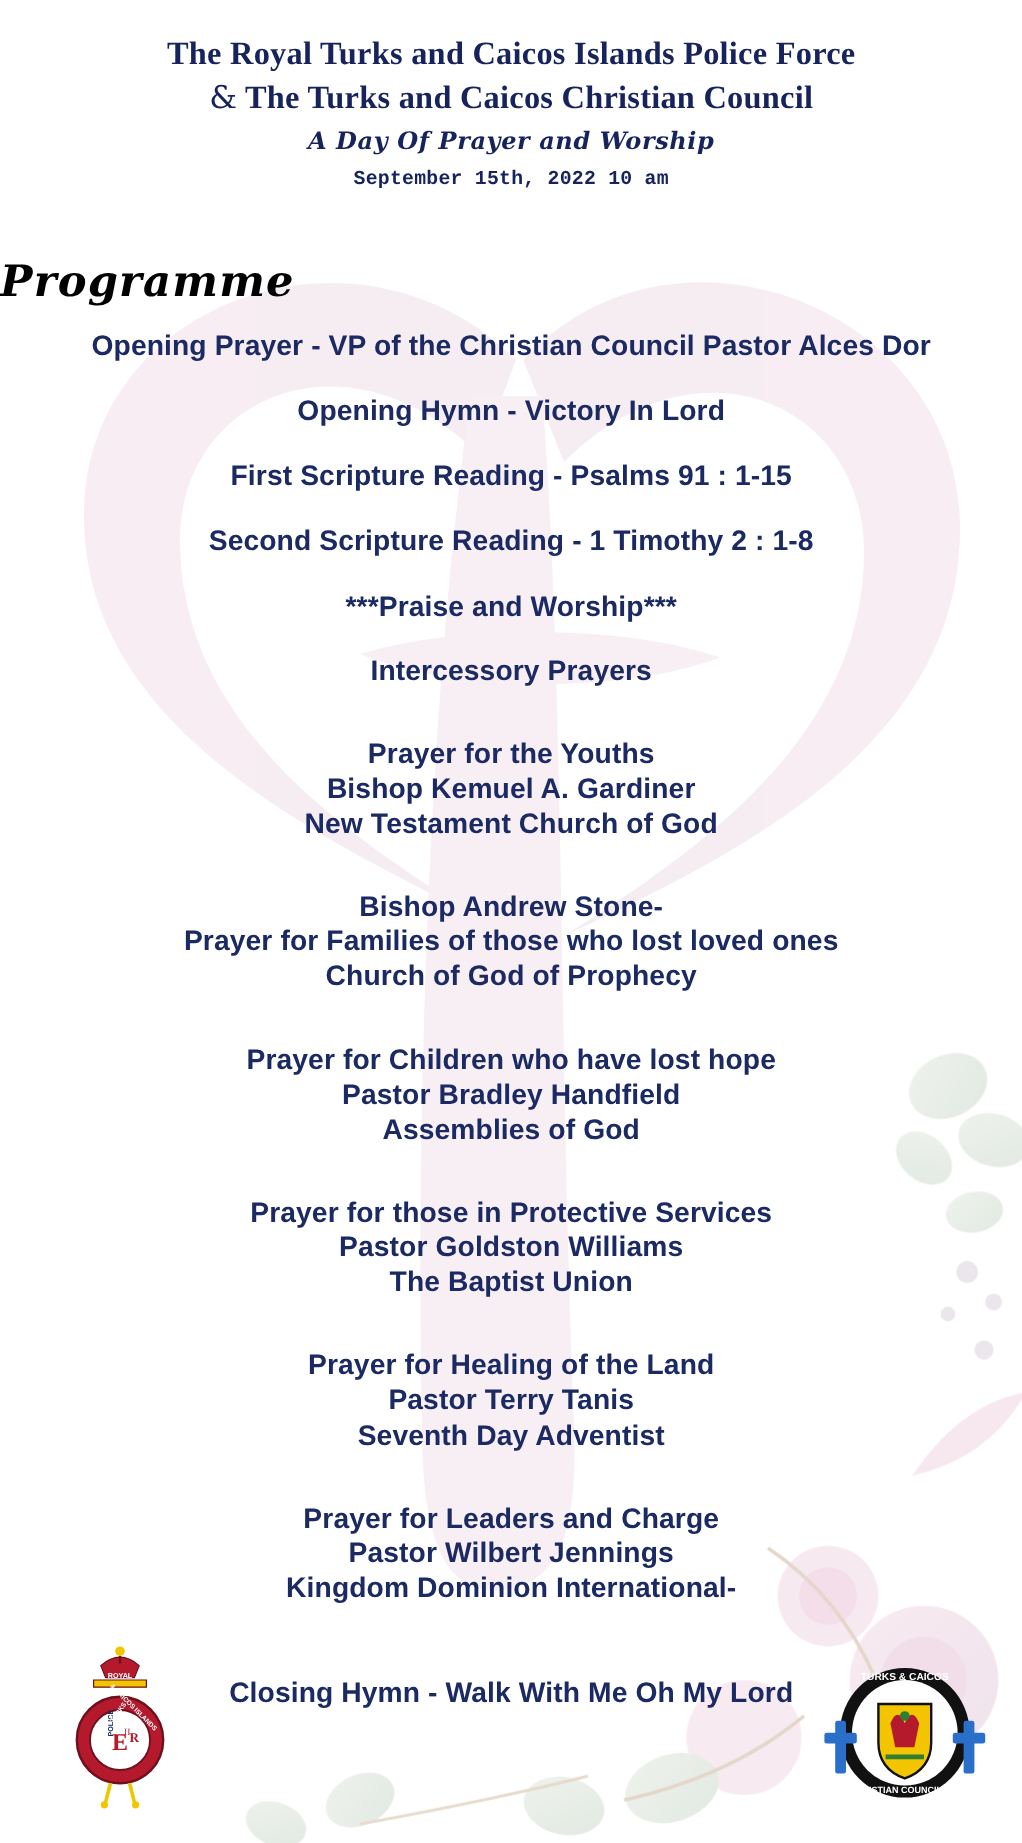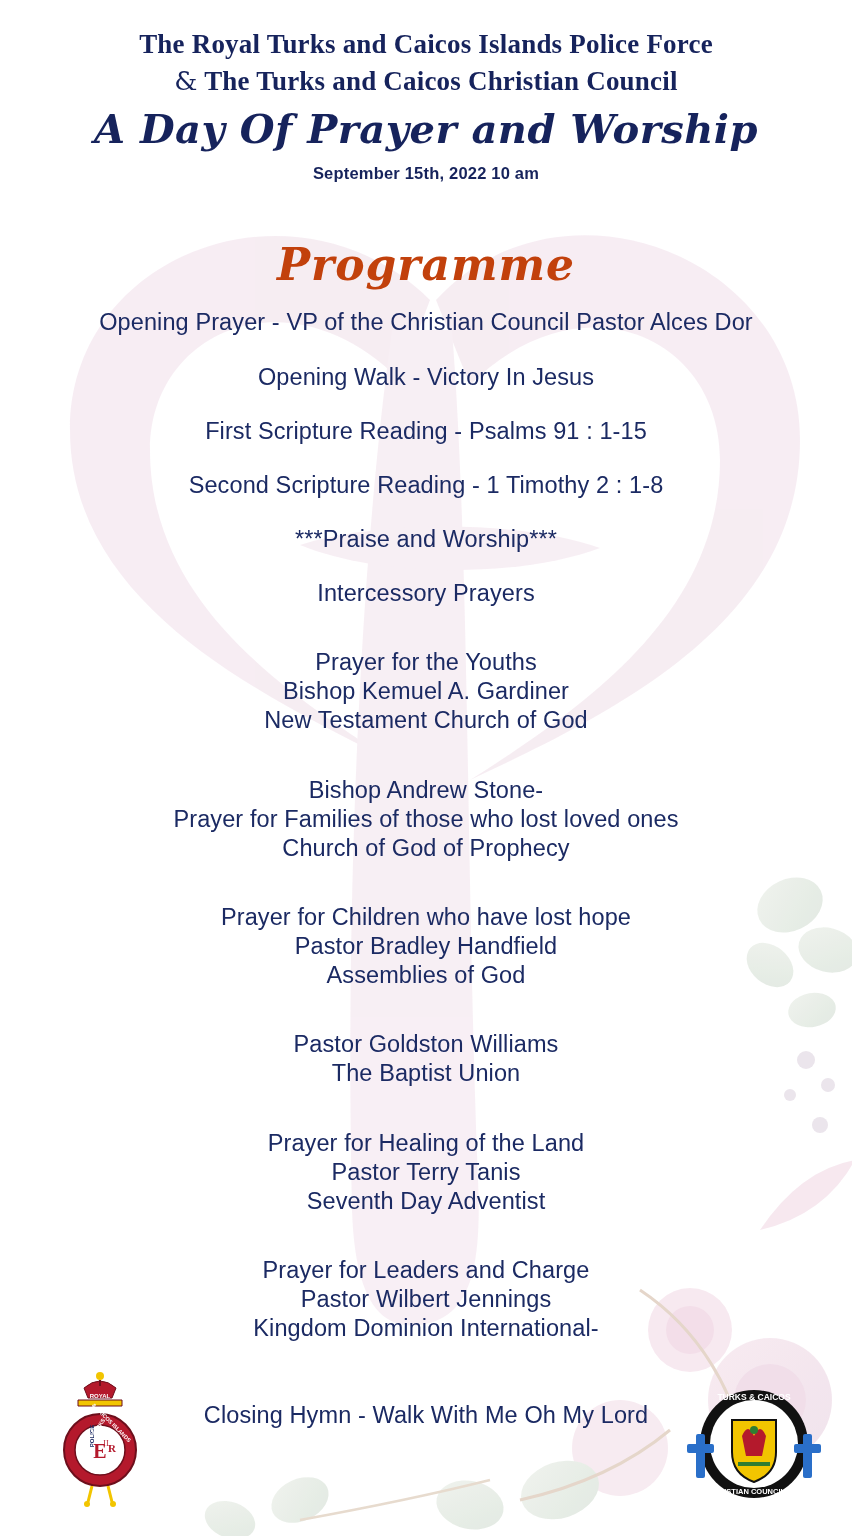--- a/index.html
+++ b/index.html
@@ -51,59 +51,59 @@
   }
   .header-line2 .amp {
     font-family: "DejaVu Serif", serif;
     font-weight: normal;
     font-size: 26px;
   }
   .header-script {
     font-family: "DejaVu Serif", serif;
     font-style: italic;
     font-weight: bold;
-    font-size: 40px;
+    font-size: 20px;
     color: #16235c;
     letter-spacing: 0.5px;
     margin-top: 4px;
     line-height: 1.3;
   }
   .header-date {
-    font-family: Liberation Sans, sans-serif;
+    font-family: Liberation Mono, monospace;
     font-weight: bold;
     font-size: 16.5px;
     color: #16235c;
     margin-top: 9px;
     letter-spacing: 0.2px;
   }
 
   .programme-title {
-    text-align: center;
     font-family: "DejaVu Serif", serif;
     font-style: italic;
     font-weight: bold;
-    font-size: 44px;
-    color: #c2410c;
+    font-size: 36px;
+    color: #000000;
     margin-top: 56px;
     letter-spacing: 1px;
   }
 
   .programme-list {
     margin-top: 18px;
     text-align: center;
   }
   .item {
     margin-bottom: 25px;
   }
   .item .line {
     font-family: "Liberation Sans", sans-serif;
     font-size: 23.5px;
     color: #1b2a63;
     line-height: 1.24;
     letter-spacing: 0.1px;
+    font-weight: bold;
   }
   .item.tight .line {
     line-height: 1.24;
   }
   .item.gap-lg {
     margin-bottom: 40px;
   }
   .item.gap-xl {
     margin-bottom: 58px;
   }
@@ -202,21 +202,21 @@
 
   <div class="programme-title">Programme</div>
 
   <div class="programme-list">
 
     <div class="item">
       <div class="line">Opening Prayer - VP of the Christian Council Pastor Alces Dor</div>
     </div>
 
     <div class="item">
-      <div class="line">Opening Walk - Victory In Jesus</div>
+      <div class="line">Opening Hymn - Victory In Lord</div>
     </div>
 
     <div class="item">
       <div class="line">First Scripture Reading - Psalms  91  : 1-15</div>
     </div>
 
     <div class="item">
       <div class="line">Second Scripture Reading - 1 Timothy 2 : 1-8</div>
     </div>
 
@@ -240,20 +240,21 @@
       <div class="line">Church of God of Prophecy</div>
     </div>
 
     <div class="item tight gap-lg">
       <div class="line">Prayer for Children who have lost hope</div>
       <div class="line">Pastor Bradley Handfield</div>
       <div class="line">Assemblies of God</div>
     </div>
 
     <div class="item tight gap-lg">
+      <div class="line">Prayer for those in Protective Services</div>
       <div class="line">Pastor Goldston Williams</div>
       <div class="line">The Baptist Union</div>
     </div>
 
     <div class="item tight gap-lg">
       <div class="line">Prayer for Healing of the Land</div>
       <div class="line">Pastor Terry Tanis</div>
       <div class="line">Seventh Day Adventist</div>
     </div>
 

